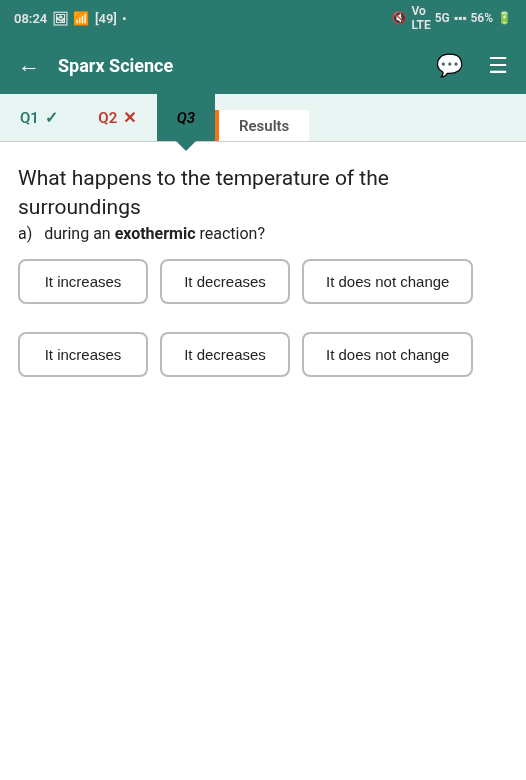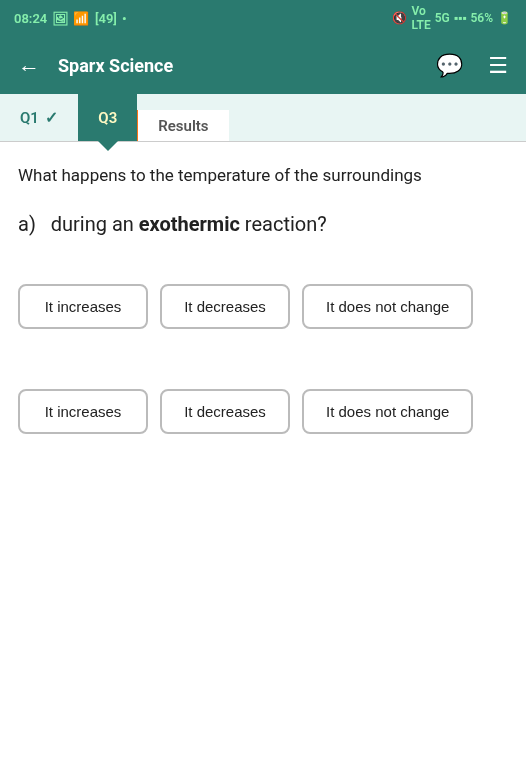--- a/index.html
+++ b/index.html
@@ -8,21 +8,21 @@
       font-family: -apple-system, BlinkMacSystemFont, 'Segoe UI', Roboto, sans-serif;
       background: #f5f5f5;
       width: 526px;
       min-height: 780px;
       overflow-x: hidden;
     }
 
     
     .status-bar {
       background: #2a7a6f;
-      color: #86efac;
+      color: #e5e5e5;
       display: flex;
       justify-content: space-between;
       align-items: center;
       padding: 6px 14px;
       font-size: 13px;
       font-weight: 600;
       height: 36px;
     }
     .status-left { display: flex; align-items: center; gap: 5px; }
     .status-right { display: flex; align-items: center; gap: 4px; font-size: 12px; }
@@ -77,62 +77,62 @@
       font-size: 15px;
       font-weight: 600;
       cursor: pointer;
       position: relative;
       color: #333;
     }
     .tab.q1 { color: #2a7a6f; }
     .tab.q2 { color: #c0392b; }
     .tab.q3 {
       background: #2a7a6f;
-      color: #fef9c3;
+      color: #000000;
+      font-style: italic;
     }
     .tab.q3::after {
       content: '';
       position: absolute;
       bottom: -10px;
       left: 50%;
       transform: translateX(-50%);
       border-left: 10px solid transparent;
       border-right: 10px solid transparent;
       border-top: 10px solid #2a7a6f;
       z-index: 10;
     }
     .tab.results {
       color: #555;
       background: white;
-      border-left: 1px solid #f97316;
+      border-left: 4px solid #f97316;
       margin-top: 16px;
     }
     .check-icon { color: #2a7a6f; font-size: 16px; }
     .x-icon { color: #c0392b; font-size: 16px; }
 
     
     .content {
       background: white;
       padding: 22px 18px 30px 18px;
       min-height: calc(780px - 36px - 58px - 48px);
     }
 
     .question-text {
-      font-size: 17px;
+      font-size: 21px;
       color: #222;
       line-height: 1.4;
-      margin-bottom: 22px;
     }
 
     .sub-question {
       margin-bottom: 28px;
     }
 
     .sub-label {
-      font-size: 20px;
+      font-size: 16px;
       color: #222;
       margin-bottom: 14px;
       line-height: 1.4;
     }
     .sub-label b { font-weight: 700; }
 
     .options-grid {
       display: flex;
       flex-wrap: wrap;
       gap: 12px;
@@ -141,21 +141,20 @@
     .option-btn {
       border: 2px solid #bbb;
       border-radius: 8px;
       background: white;
       padding: 12px 22px;
       font-size: 15px;
       color: #222;
       cursor: pointer;
       min-width: 130px;
       text-align: center;
-      margin-top: 32px;
     }
   </style>
 </head>
 <body>
 
 <div class="status-bar">
   <div class="status-left">
     <span>08:24</span>
     <span>🖼</span>
     <span>📶</span>
@@ -176,20 +175,24 @@
   <span class="nav-back">←</span>
   <span class="nav-title">Sparx Science</span>
   <span class="nav-chat">💬</span>
   <span class="nav-menu">☰</span>
 </div>
 
 <div class="tab-bar">
   <div class="tab q1">
     <span>Q1</span>
     <span class="check-icon">✓</span>
+  </div>
+  <div class="tab q2">
+    <span>Q2</span>
+    <span class="x-icon">✕</span>
   </div>
   <div class="tab q3">
     <span>Q3</span>
   </div>
   <div class="tab results">
     <span>Results</span>
   </div>
 </div>
 
 <div class="content">

